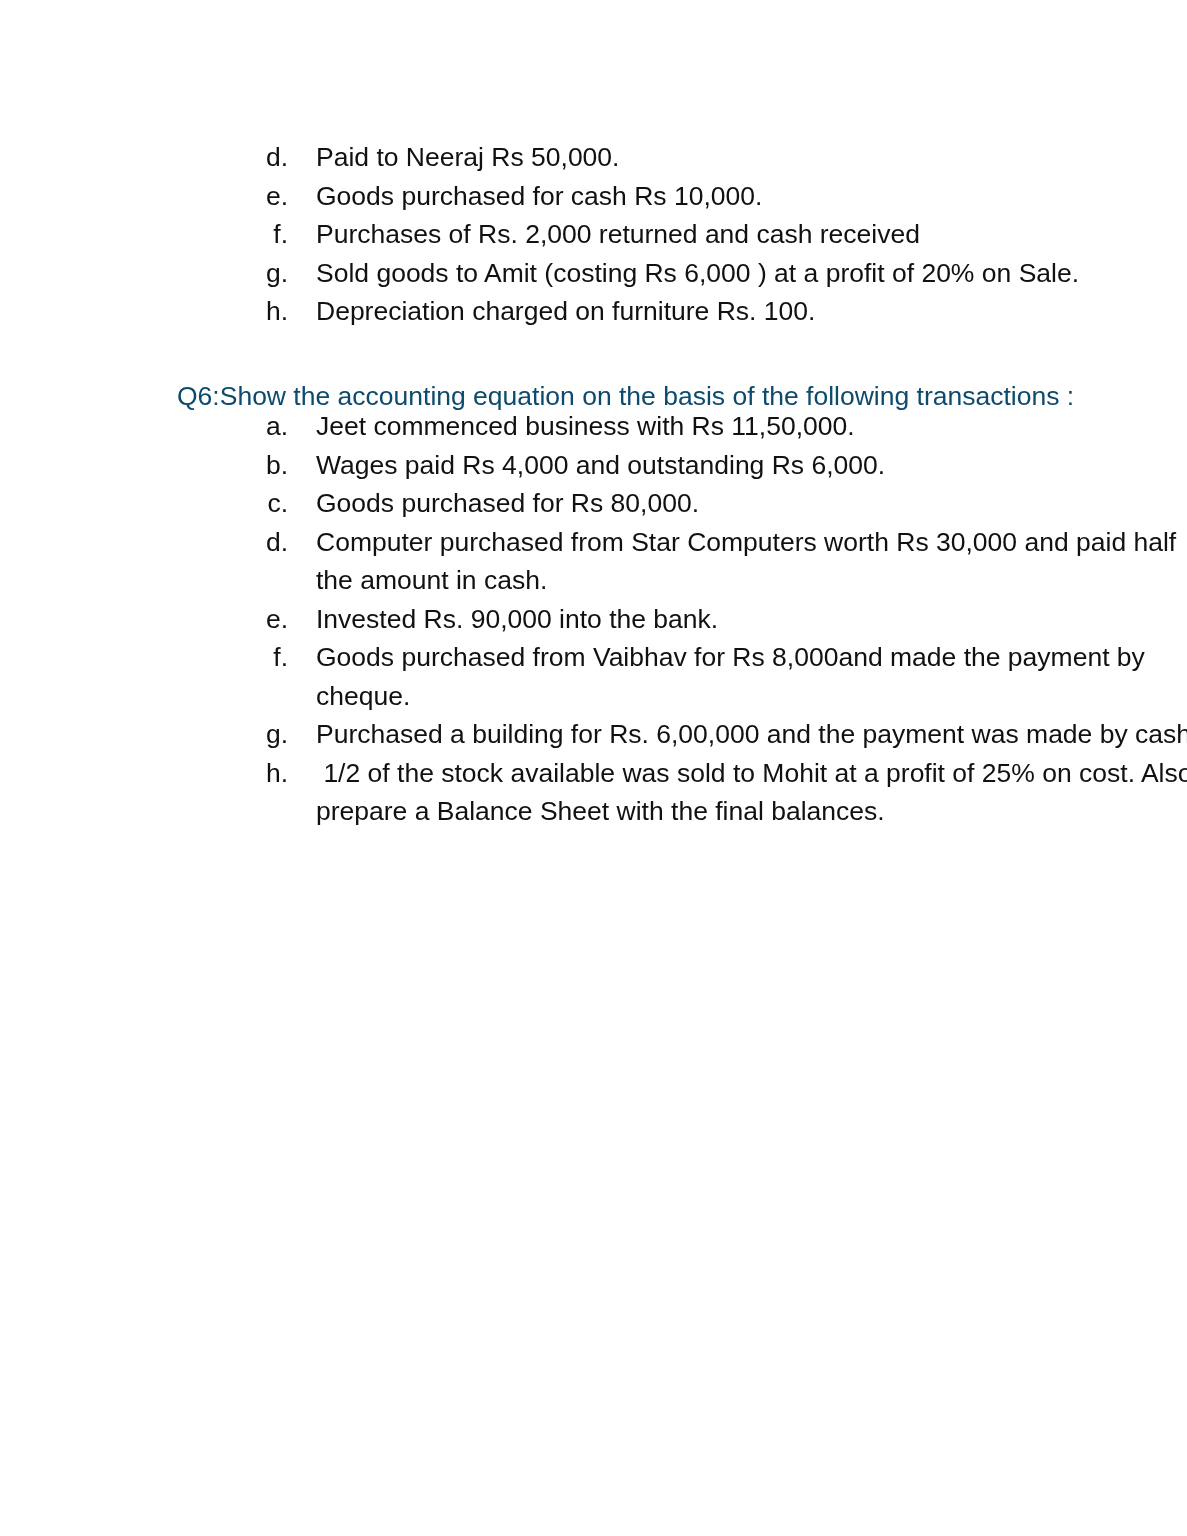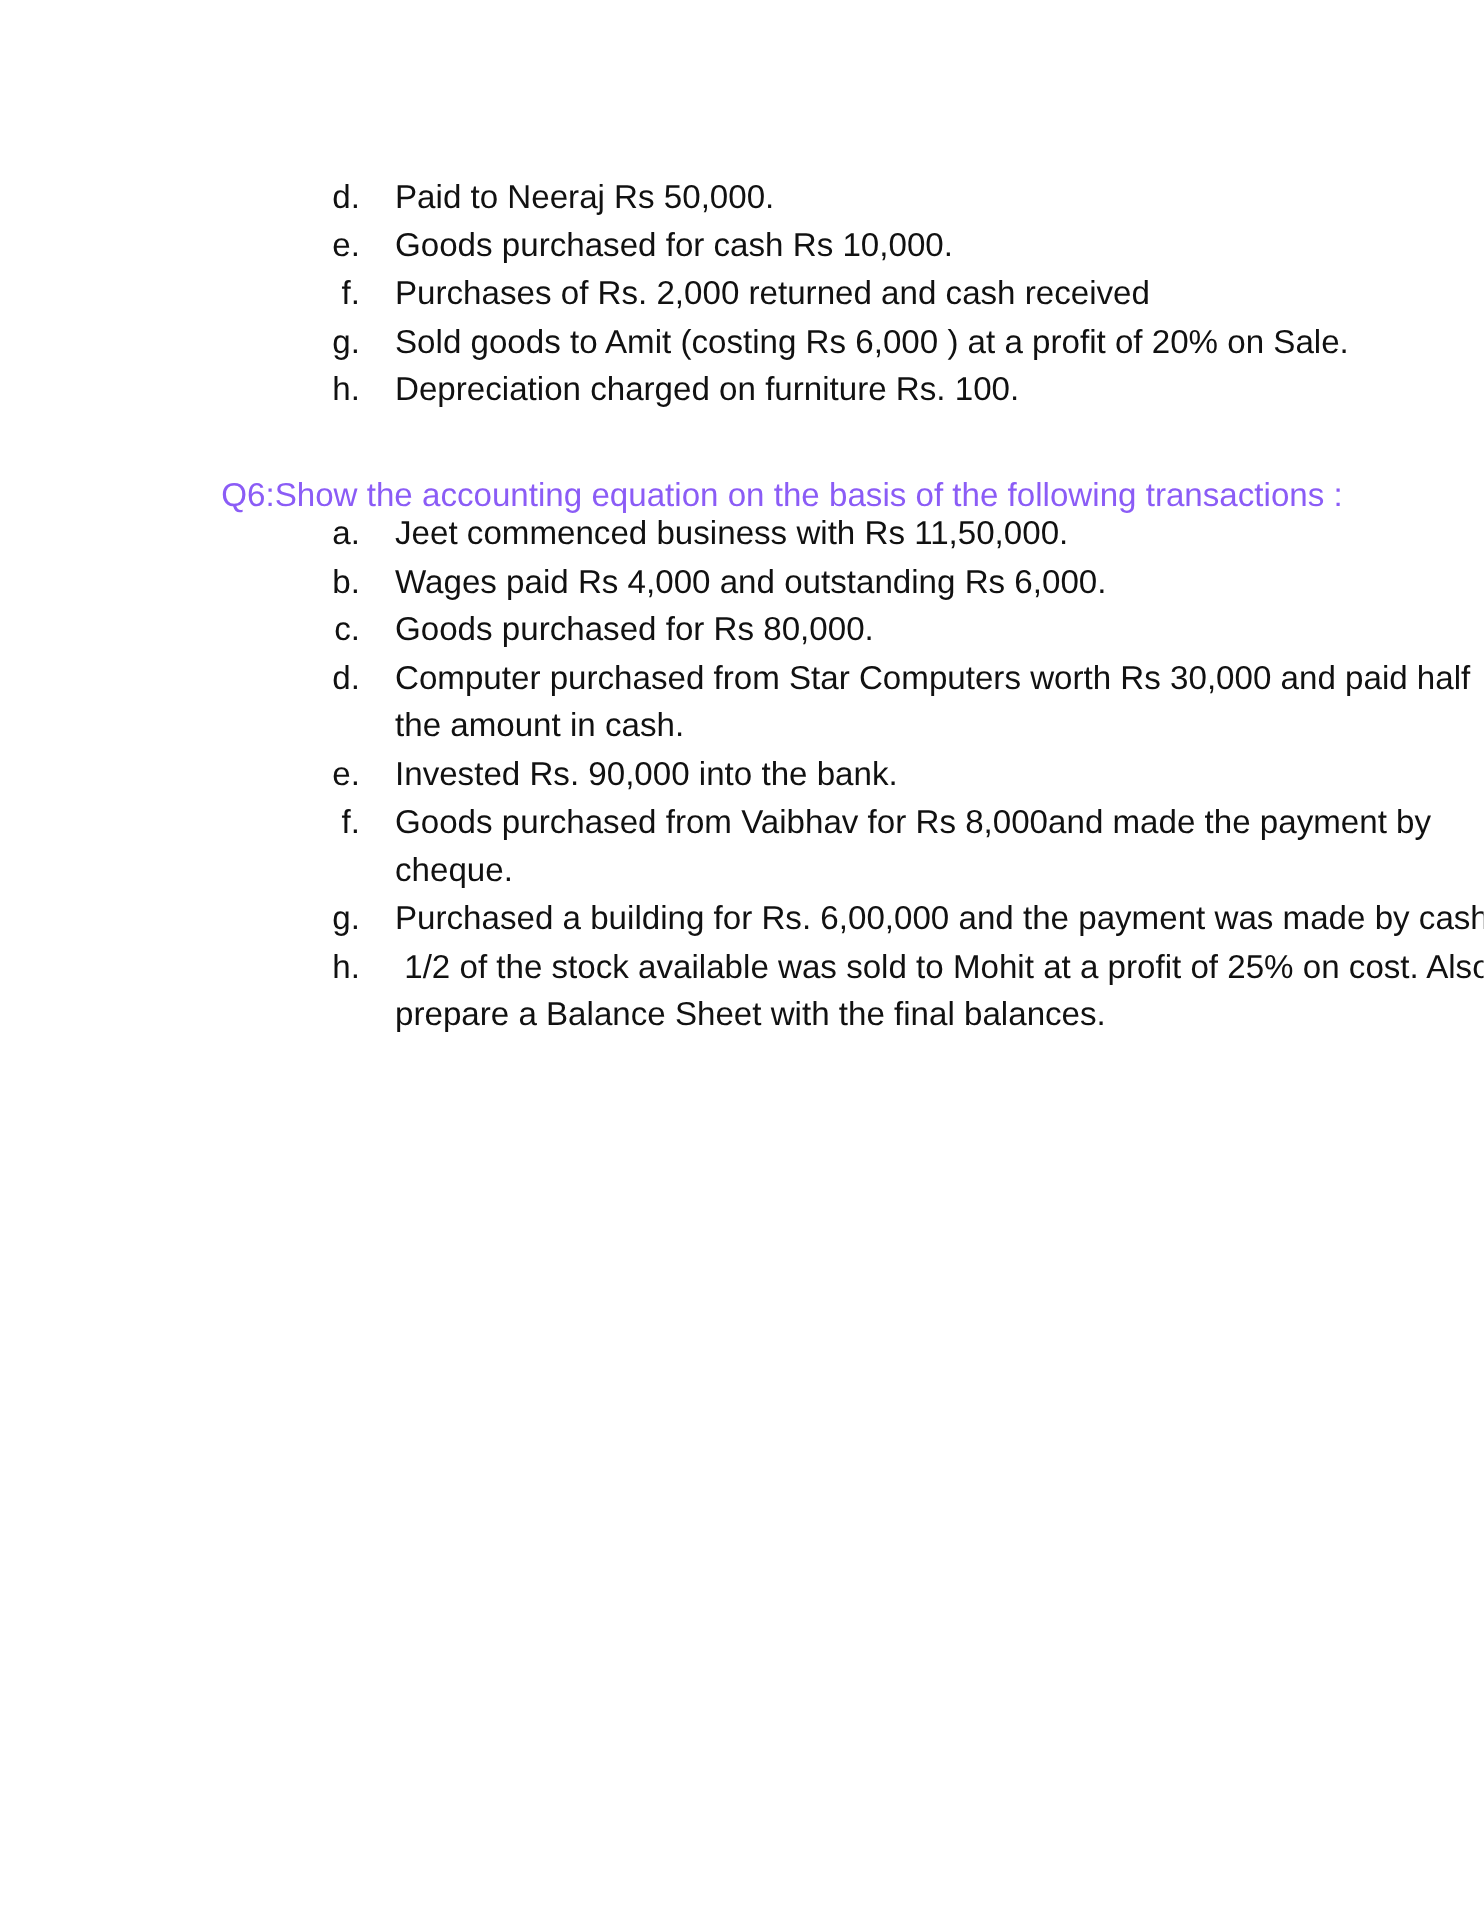--- a/index.html
+++ b/index.html
@@ -70,21 +70,21 @@
   }
 
   
   #q6-heading {
     position: absolute;
     left: 177px;
     top: 350px;
     width: 900px;
     font-size: 26.5px;
     line-height: 38.5px;
-    color: #8b5cf6;
+    color: #0c4a6e;
     white-space: pre-wrap;
   }
 
   
   #block-second {
     position: absolute;
     left: 160px;
     top: 407px;
     width: 890px;
   }

